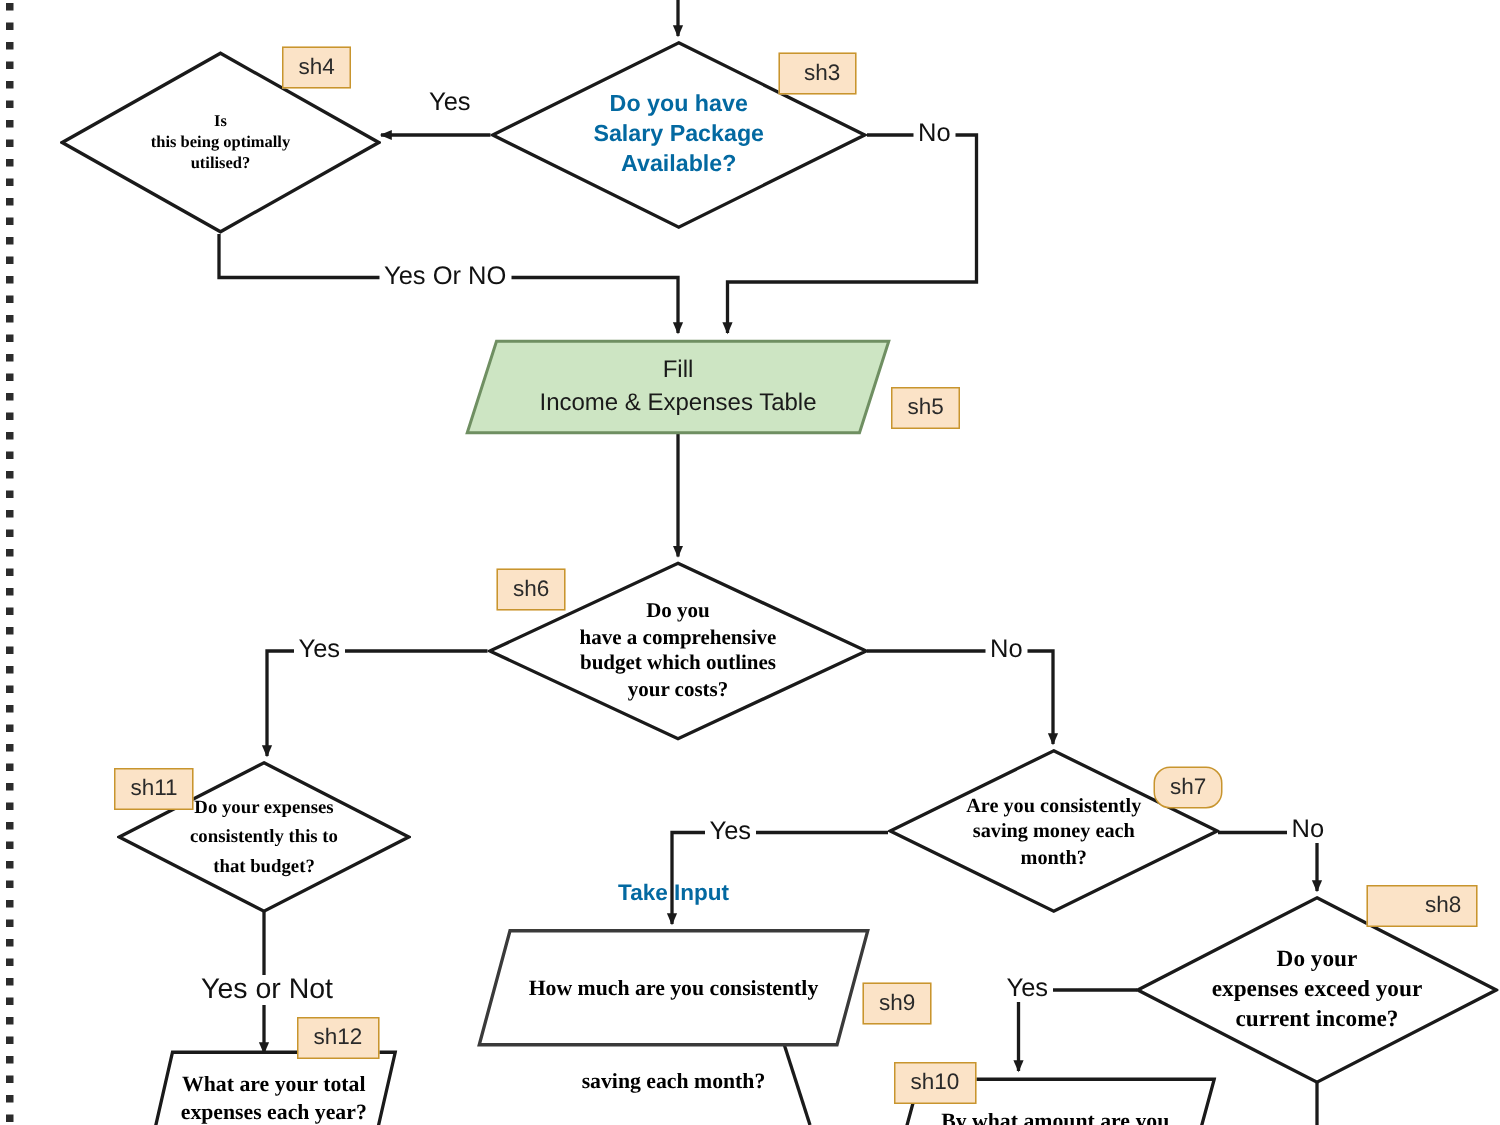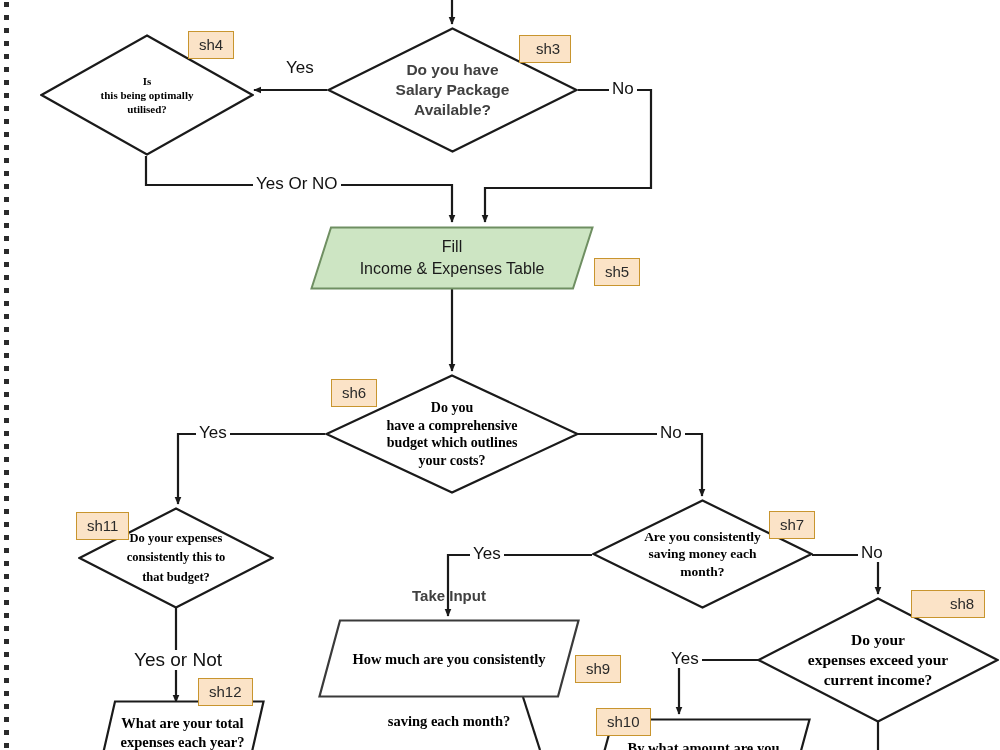--- a/index.html
+++ b/index.html
@@ -42,21 +42,21 @@
     pointer-events: none;
   }
   .serif-bold {
     font-family: "Liberation Serif", "DejaVu Serif", serif;
     font-weight: bold;
     color: #000000;
   }
   .sans-bold {
     font-family: "Liberation Sans", sans-serif;
     font-weight: bold;
-    color: #404040;
+    color: #0369a1;
   }
   .sans-reg {
     font-family: "Liberation Sans", sans-serif;
     font-weight: normal;
     color: #1a1a1a;
   }
   
   .tag {
     position: absolute;
     background: #fbe3c7;
@@ -250,21 +250,21 @@
   <div class="node" style="left:592px; top:499px; width:221px; height:110px;">
     <svg width="221" height="110" viewBox="0 0 221 110">
       <polygon points="110.5,1.5 219.5,55 110.5,108.5 1.5,55" fill="#ffffff" stroke="#1a1a1a" stroke-width="2.2"></polygon>
     </svg>
     <div class="label serif-bold" style="font-size:13.5px; line-height:1.3;">
       <span>Are you consistently</span>
       <span>saving money each</span>
       <span>month?</span>
     </div>
   </div>
-  <div class="tag" style="left:769px; top:511px;">sh7</div>
+  <div class="tag" style="left:769px; top:511px;border-radius:11px;">sh7</div>
 
   <div class="node" style="left:757px; top:597px; width:242px; height:126px;">
     <svg width="242" height="126" viewBox="0 0 242 126">
       <polygon points="121,1.5 240.5,63 121,124.5 1.5,63" fill="#ffffff" stroke="#1a1a1a" stroke-width="2.2"></polygon>
     </svg>
     <div class="label serif-bold" style="font-size:15.5px; line-height:1.3;">
       <span>Do your</span>
       <span>expenses exceed your</span>
       <span>current income?</span>
     </div>

